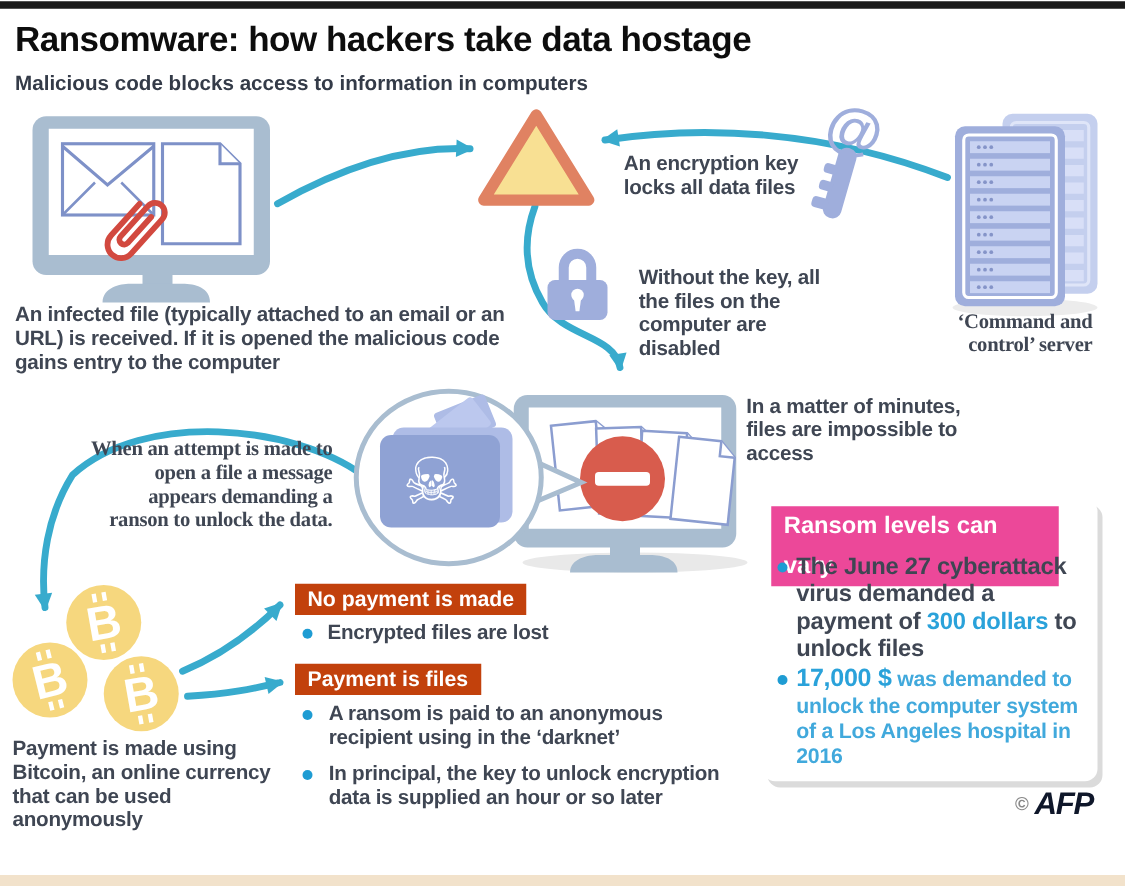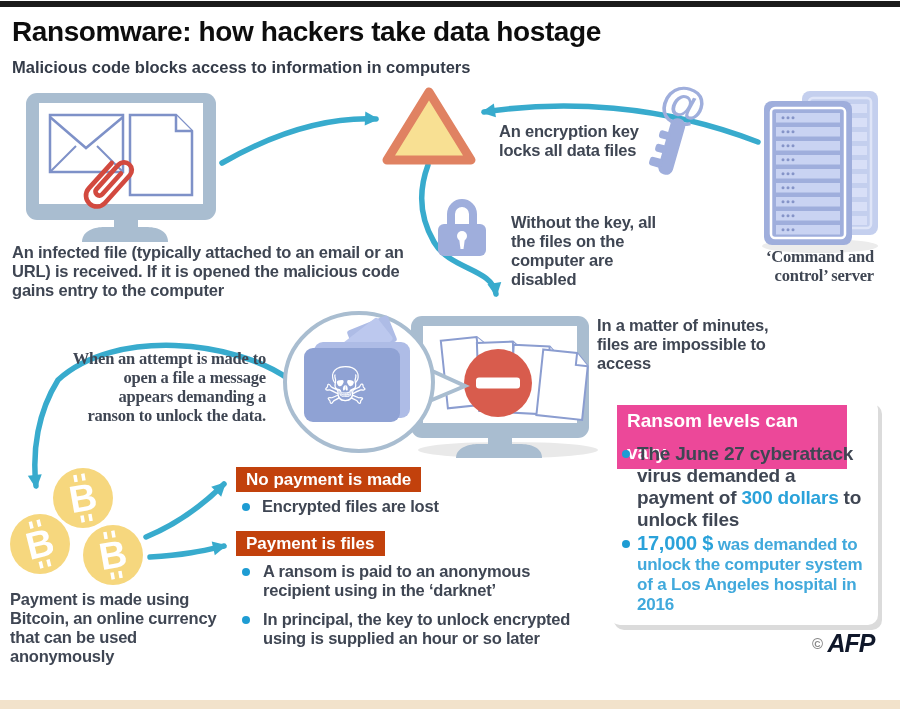--- a/index.html
+++ b/index.html
@@ -228,21 +228,21 @@
   <div class="abs txt" style="left:10px;top:590px;width:212px;">Payment is made using Bitcoin, an online currency that can be used anonymously</div>
 
   <div class="abs hdr-box" style="left:236px;top:467px;">No payment is made</div>
   <span class="dot" style="left:242px;top:503px;"></span>
   <div class="abs txt" style="left:262px;top:497px;width:220px;">Encrypted files are lost</div>
 
   <div class="abs hdr-box" style="left:236px;top:531px;">Payment is files</div>
   <span class="dot" style="left:242px;top:568px;"></span>
   <div class="abs txt" style="left:263px;top:562px;width:300px;">A ransom is paid to an anonymous recipient using in the ‘darknet’</div>
   <span class="dot" style="left:242px;top:616px;"></span>
-  <div class="abs txt" style="left:263px;top:610px;width:335px;">In principal, the key to unlock encrypted using is supplied an hour or so later</div>
+  <div class="abs txt" style="left:263px;top:610px;width:335px;">In principal, the key to unlock encryption data is supplied an hour or so later</div>
 
   <div id="ransom-card" class="abs">
     <div class="panel-hdr">Ransom levels can vary</div>
     <span class="dot" style="left:12px;top:51px;"></span>
     <div class="abs txt" style="left:27px;top:44px;width:228px;font-size:19px;">
       <span>The June 27 cyberattack virus demanded a payment of </span><span class="blue-bold">300 dollars</span><span> to unlock files</span>
     </div>
     <span class="dot" style="left:12px;top:141px;"></span>
     <div class="abs txt blue" style="left:27px;top:133px;width:228px;font-size:17px;">
       <span class="blue-bold" style="font-size:20px;">17,000 $</span><span> was demanded to unlock the computer system of a Los Angeles hospital in 2016</span>

